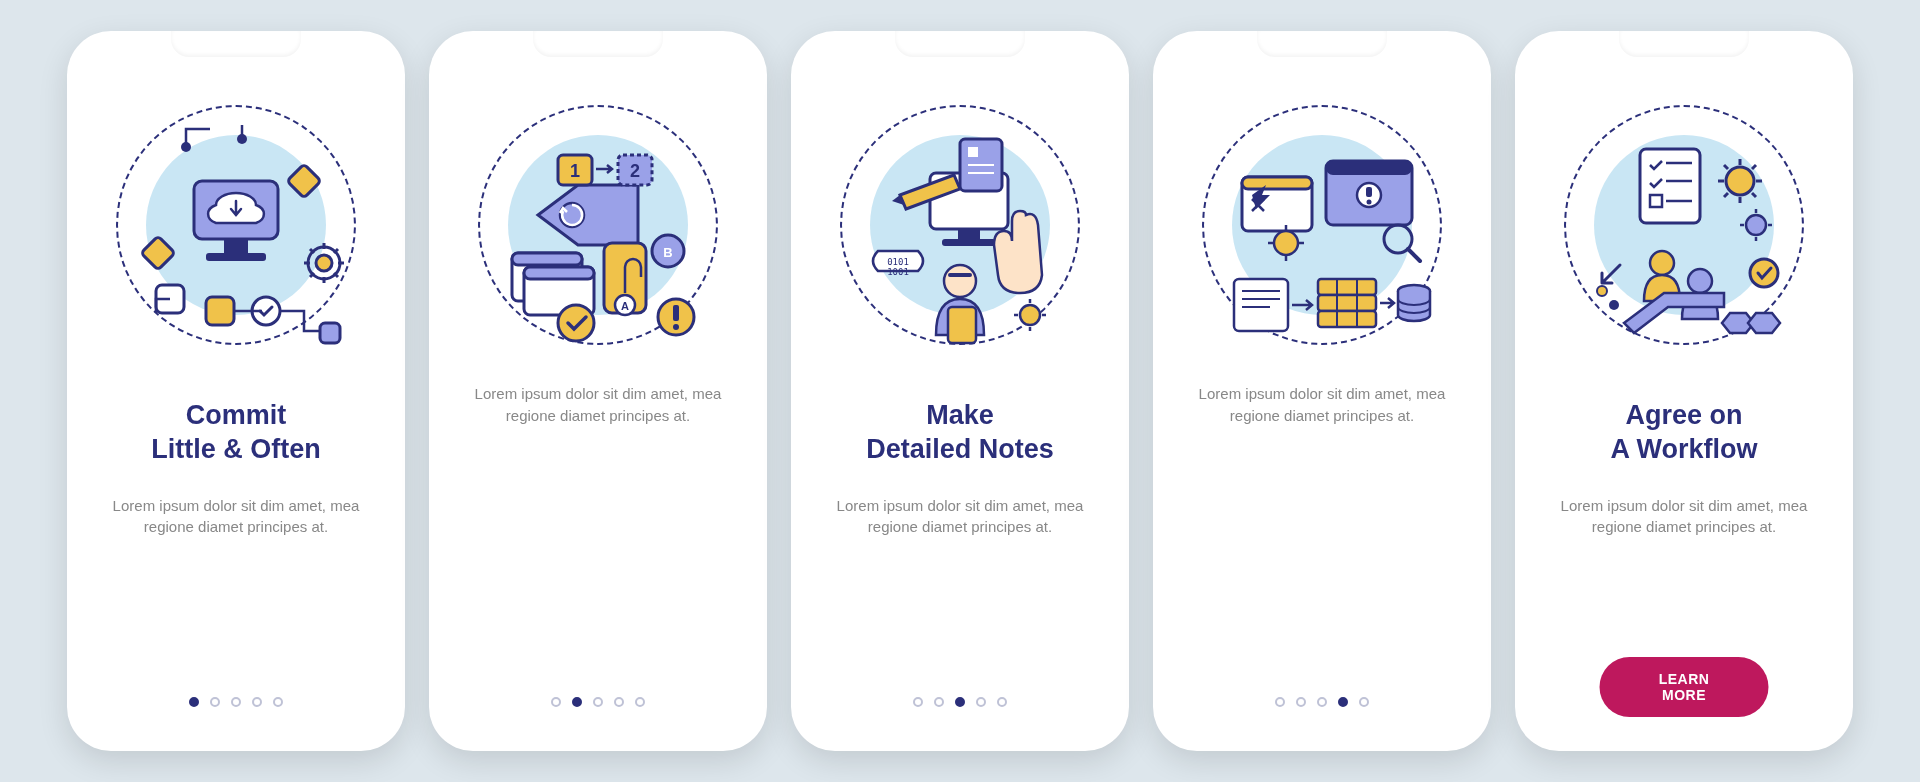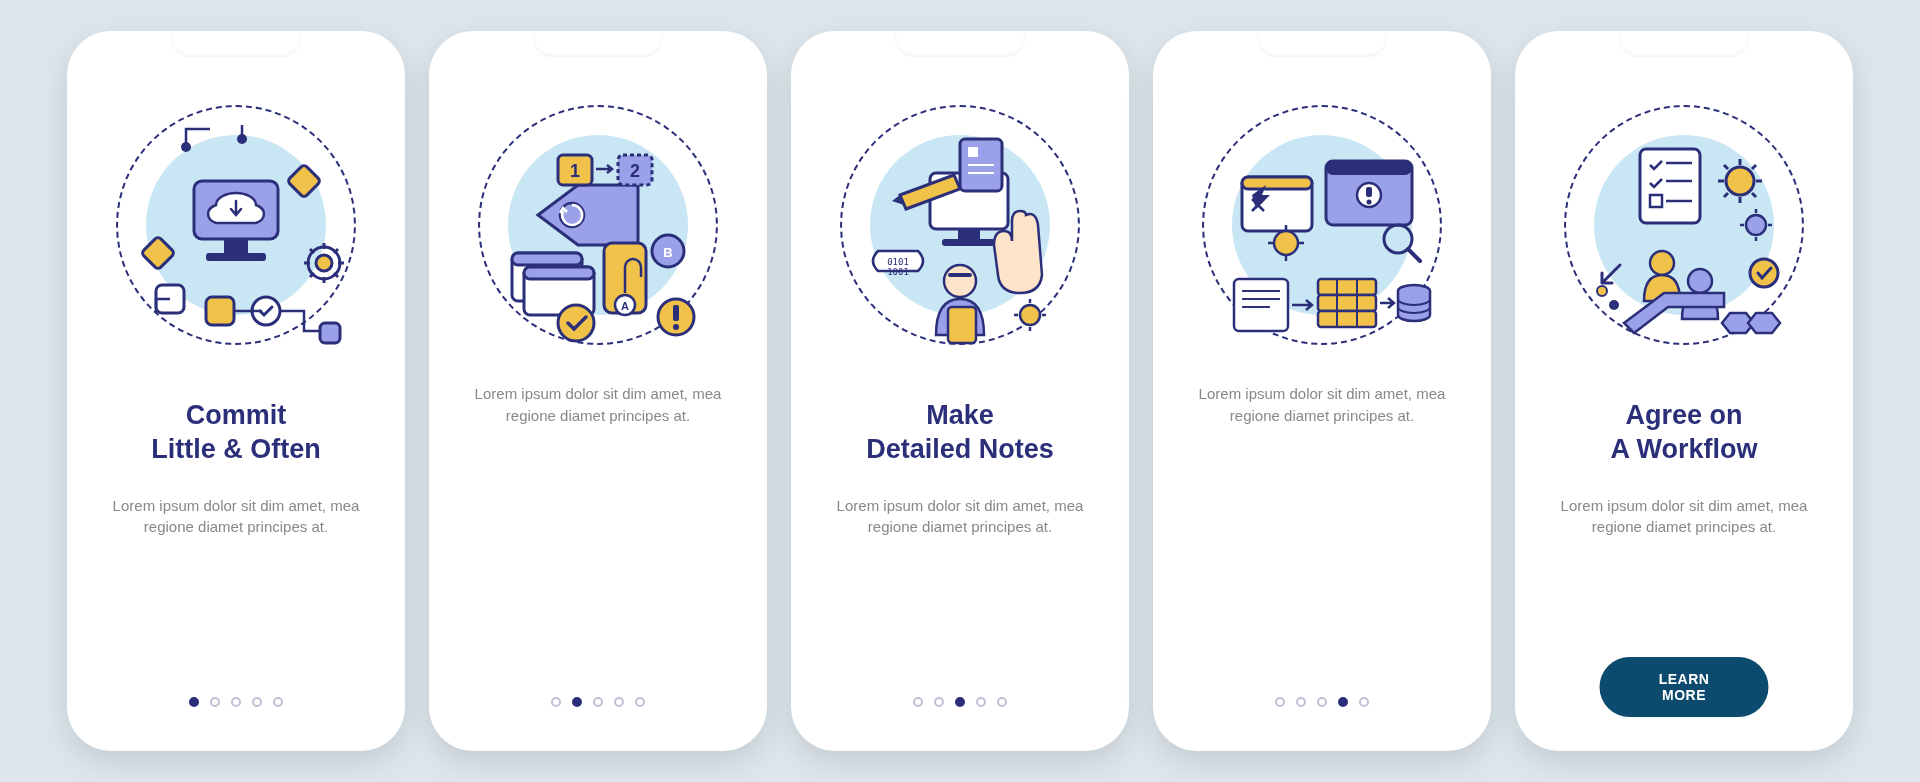--- a/index.html
+++ b/index.html
@@ -93,21 +93,21 @@
     border-radius: 50%;
     border: 2px solid #bfc2d6;
     background: transparent;
   }
   .dot.active { background: #2b2f7a; border-color: #2b2f7a; }
   .cta {
     position: absolute;
     bottom: 34px;
     left: 50%;
     transform: translateX(-50%);
-    background: #0c4a6e;
+    background: #be185d;
     color: #fff;
     font-weight: 700;
     font-size: 14px;
     letter-spacing: 0.5px;
     padding: 14px 38px;
     border-radius: 999px;
     border: none;
     cursor: pointer;
   }
   .illus-svg { position: relative; width: 100%; height: 100%; }

